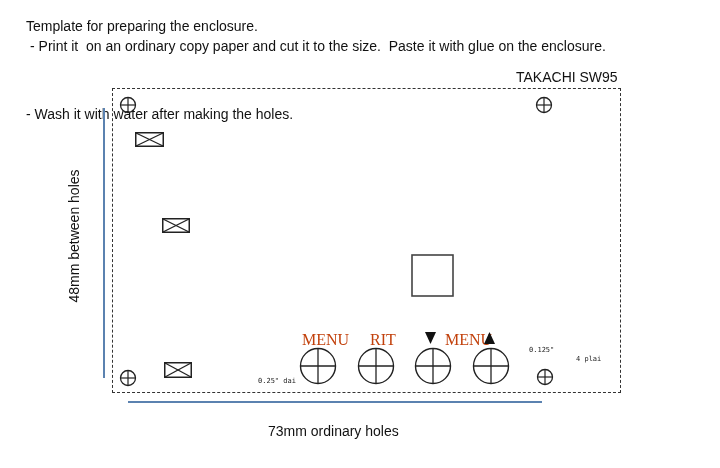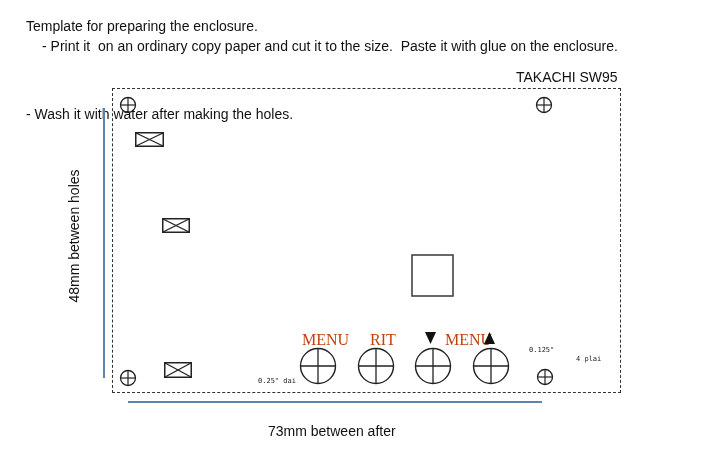--- a/index.html
+++ b/index.html
@@ -14,32 +14,32 @@
   .model { position:absolute; left:516px; top:69px; font-size:14px; white-space:nowrap; }
   .tech { font-family:Liberation Serif, serif; font-size:16px; color:#c2410c; white-space:nowrap; position:absolute; }
   .tiny { font-family:"DejaVu Sans Mono", monospace; font-size:7px; color:#222; white-space:nowrap; position:absolute; line-height:9px; }
   svg { position:absolute; overflow:visible; }
 </style>
 </head>
 <body>
 
 <div>
   <div class="abs hdr" style="left:26px; top:16px;">Template for preparing the enclosure.</div>
-  <div class="abs hdr" style="left:42px; top:36px;">- Print it  on an ordinary copy paper and cut it to the size.  Paste it with glue on the enclosure.</div>
+  <div class="abs hdr" style="left:30px; top:36px;">- Print it  on an ordinary copy paper and cut it to the size.  Paste it with glue on the enclosure.</div>
   <div class="abs hdr" style="left:26px; top:56px;margin-top:48px;">- Wash it with water after making the holes.</div>
 </div>
 
 <div class="model">TAKACHI SW95</div>
 
 <div class="frame"></div>
 
 <div class="bline-v"></div>
 <div class="vlabel">48mm between holes</div>
 <div class="bline-h"></div>
-<div class="hlabel">73mm between after</div>
+<div class="hlabel">73mm ordinary holes</div>
 
 <svg style="left:119px; top:96px;" width="18" height="18">
   <circle cx="9" cy="9" r="7.5" fill="none" stroke="#222" stroke-width="1.3"></circle>
     <line x1="9" y1="1.5" x2="9" y2="16.5" stroke="#222" stroke-width="1.2"></line>
     <line x1="1.5" y1="9" x2="16.5" y2="9" stroke="#222" stroke-width="1.2"></line>
 </svg>
 <svg style="left:535px; top:96px;" width="18" height="18">
   <circle cx="9" cy="9" r="7.5" fill="none" stroke="#222" stroke-width="1.3"></circle>
     <line x1="9" y1="1.5" x2="9" y2="16.5" stroke="#222" stroke-width="1.2"></line>
     <line x1="1.5" y1="9" x2="16.5" y2="9" stroke="#222" stroke-width="1.2"></line>

